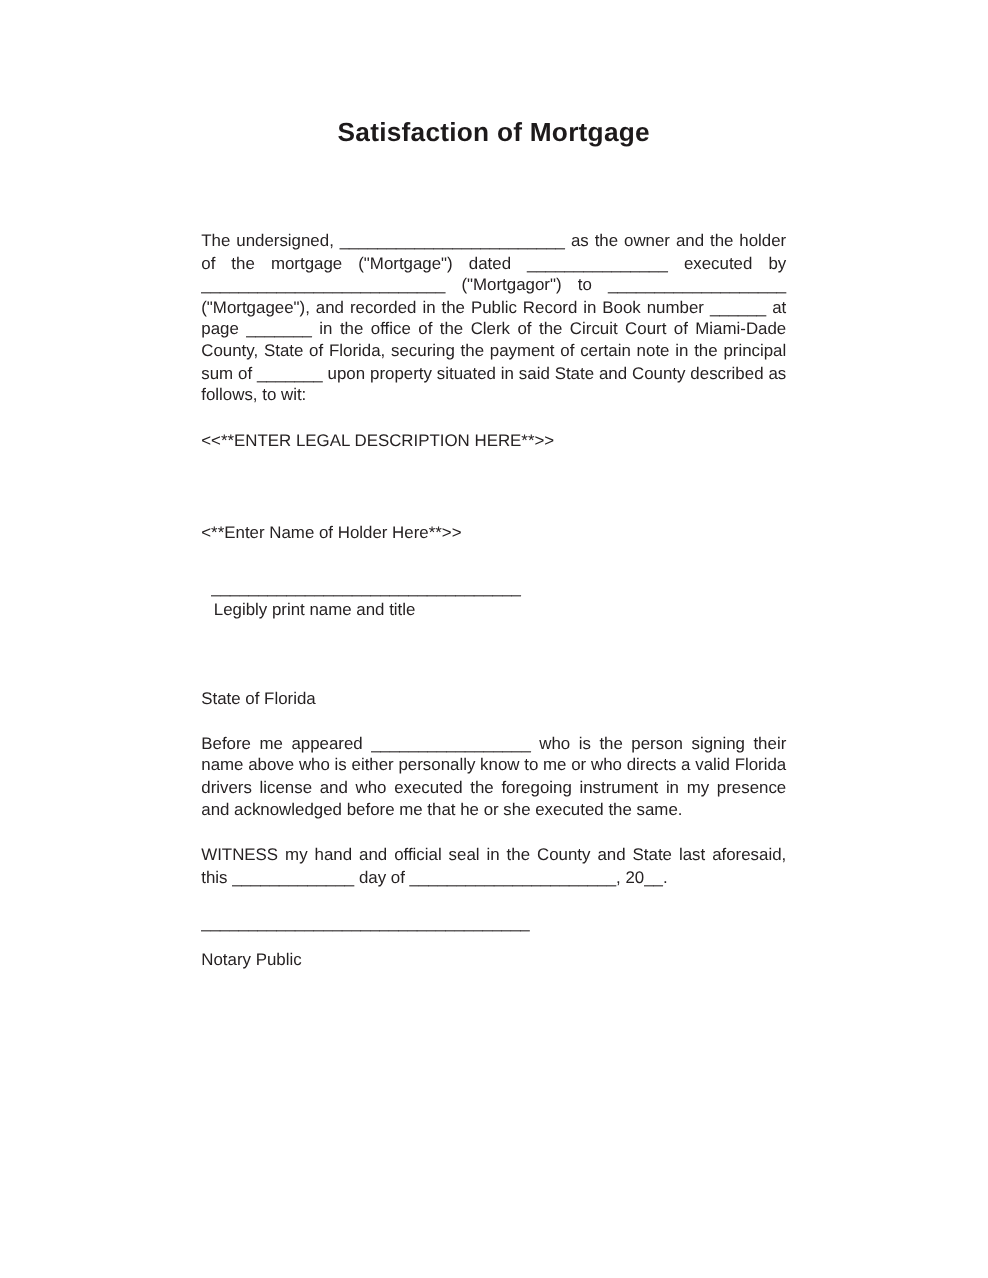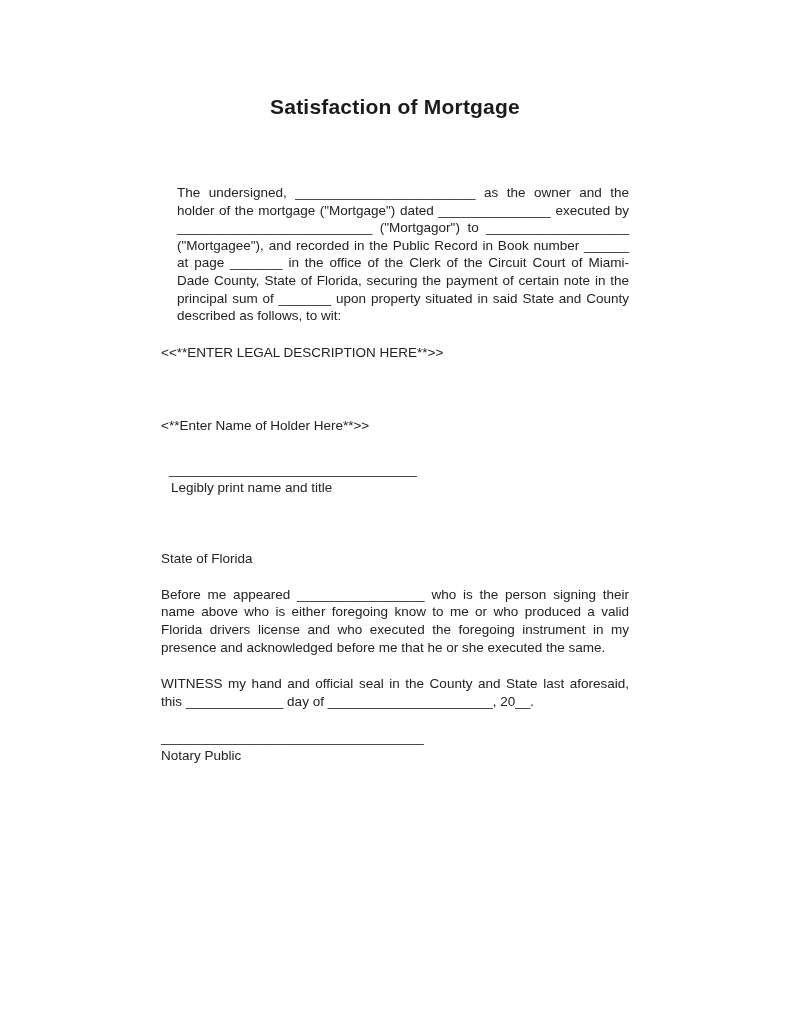--- a/index.html
+++ b/index.html
@@ -31,34 +31,34 @@
     color: #1d1a1b;
     letter-spacing: 0.2px;
   }
   p {
     margin: 0;
   }
   .justify {
     text-align: justify;
     text-justify: inter-word;
   }
-  .intro-para        { margin-top: 65px; margin-left: 16px; }
+  .intro-para        { margin-top: 65px; }
   .legal-desc        { margin-top: 19px; }
   .ack-para          { margin-top: 19px; }
   .witness-clause    { margin-top: 19px; }
   .holder-line       { margin-top: 56px; }
   .by-line           { margin-top: 36px; }
   .sig-line          { margin-top: 26px; padding-left: 8px; }
   .sig-label         { margin-top: 0; padding-left: 10px; }
   .state-line        { margin-top: 54px; }
   .county-line       { margin-top: 0; }
   .notary-para       { margin-top: 18px; }
   .witness-seal-para { margin-top: 19px; }
   .notary-sig-line   { margin-top: 19px; }
-  .notary-label      { margin-top: 0; }
+  .notary-label      { margin-top: 12px; }
 </style>
 </head>
 <body>
 
 <div class="page">
 
   <h1 class="doc-title">Satisfaction of Mortgage</h1>
 
   <p class="intro-para justify">The undersigned, ________________________ as the owner and the holder of the mortgage ("Mortgage") dated _______________ executed by __________________________ ("Mortgagor") to ___________________ ("Mortgagee"), and recorded in the Public Record in Book number ______ at page _______ in the office of the Clerk of the Circuit Court of Miami-Dade County, State of Florida, securing the payment of certain note in the principal sum of _______ upon property situated in said State and County described as follows, to wit:</p>
 
@@ -69,21 +69,21 @@
   <p class="holder-line">&lt;**Enter Name of Holder Here**&gt;&gt;</p>
 
 
   <p class="sig-line">_________________________________</p>
 
   <p class="sig-label">Legibly print name and title</p>
 
   <p class="state-line">State of Florida</p>
 
 
-  <p class="notary-para justify">Before me appeared _________________ who is the person signing their name above who is either foregoing know to me or who produced a valid Florida drivers license and who executed the foregoing instrument in my presence and acknowledged before me that he or she executed the same.</p>
+  <p class="notary-para justify">Before me appeared _________________ who is the person signing their name above who is either personally know to me or who directs a valid Florida drivers license and who executed the foregoing instrument in my presence and acknowledged before me that he or she executed the same.</p>
 
   <p class="witness-seal-para justify">WITNESS my hand and official seal in the County and State last aforesaid, this _____________ day of ______________________, 20__.</p>
 
   <p class="notary-sig-line">___________________________________</p>
 
   <p class="notary-label">Notary Public</p>
 
 </div>
 
 </body></html>

